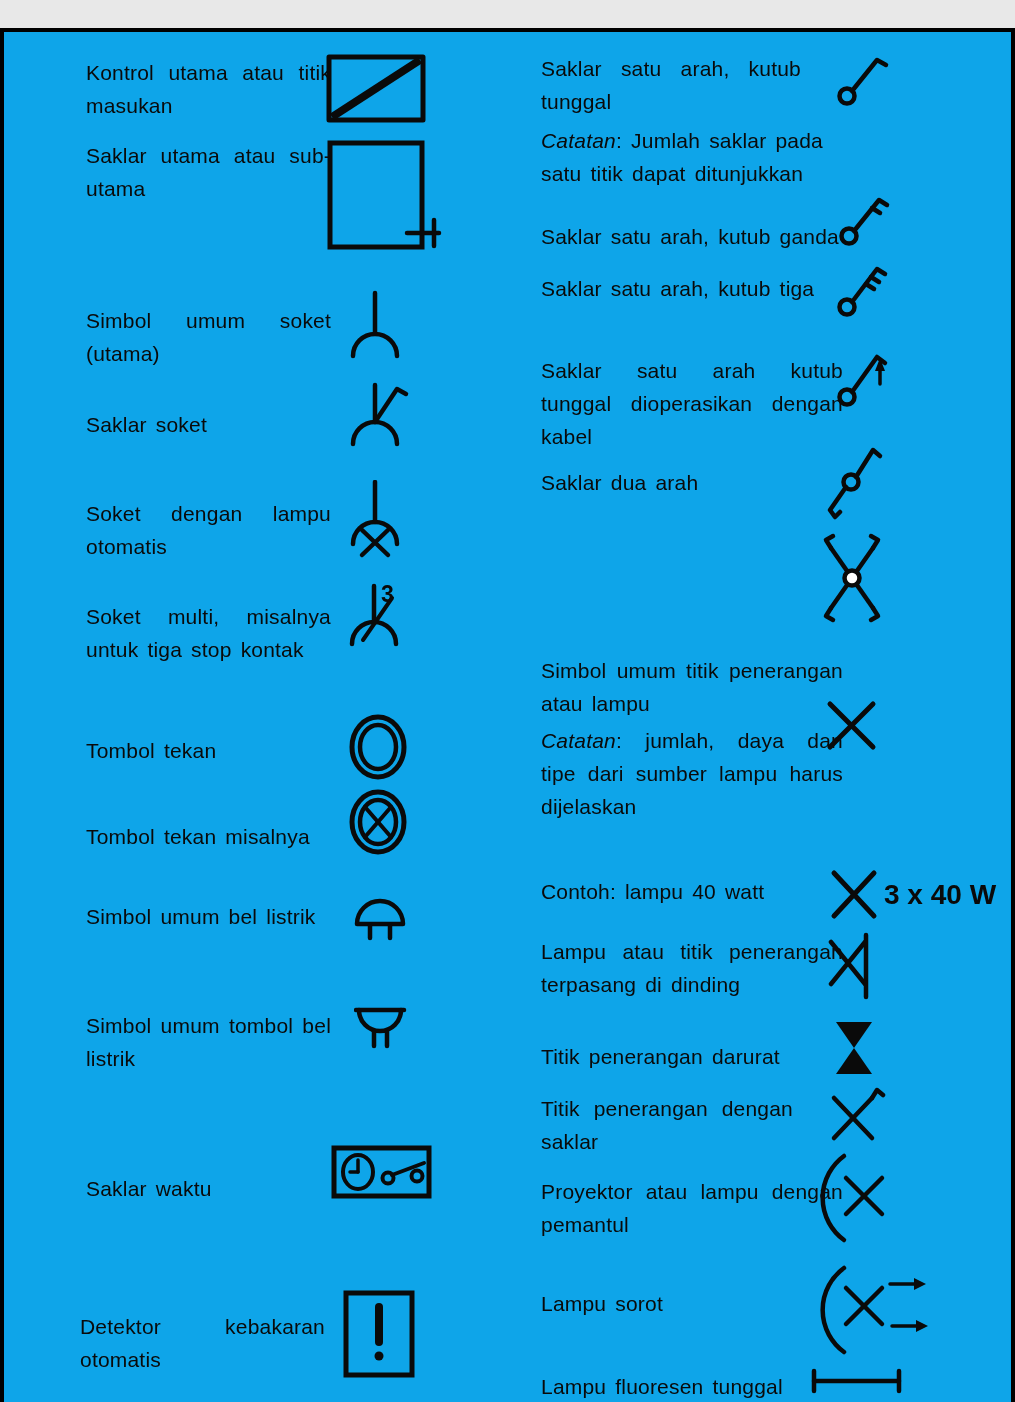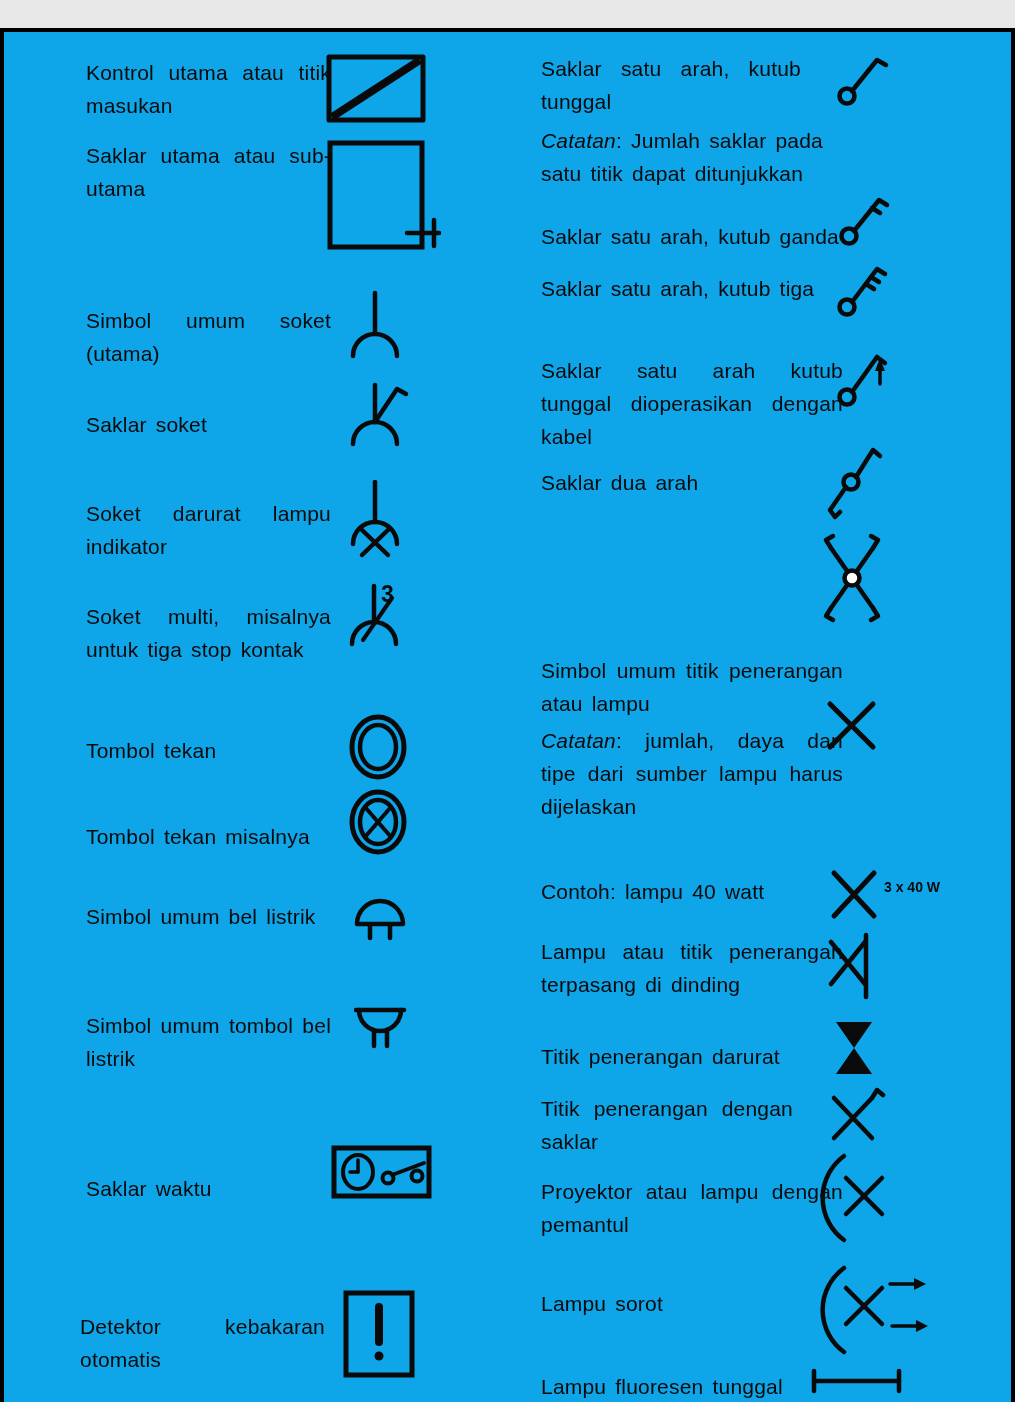--- a/index.html
+++ b/index.html
@@ -21,36 +21,36 @@
     text-align:justify;
     word-spacing:3px;
     letter-spacing:0.2px;
     color:#0a0a0a;
   }
   .one{white-space:nowrap;text-align:center;}
   .note i{font-style:italic;}
   .sym{position:absolute;}
   .ann{
     position:absolute;
-    font-size:14px;
+    font-size:28px;
     font-weight:bold;
     white-space:nowrap;
     color:#0a0a0a;
   }
 </style>
 </head>
 <body>
 
 <div class="page">
 
   <div class="lbl" style="left:82px;top:24px;width:245px">Kontrol utama atau titik masukan</div>
   <div class="lbl" style="left:82px;top:107px;width:245px">Saklar utama atau sub-utama</div>
   <div class="lbl" style="left:82px;top:272px;width:245px">Simbol umum soket (utama)</div>
   <div class="lbl one" style="left:82px;top:376px">Saklar soket</div>
-  <div class="lbl" style="left:82px;top:465px;width:245px">Soket darurat lampu indikator</div>
+  <div class="lbl" style="left:82px;top:465px;width:245px">Soket dengan lampu otomatis</div>
   <div class="lbl" style="left:82px;top:568px;width:245px">Soket multi, misalnya untuk tiga stop kontak</div>
   <div class="lbl one" style="left:82px;top:702px">Tombol tekan</div>
   <div class="lbl one" style="left:82px;top:788px">Tombol tekan misalnya</div>
   <div class="lbl one" style="left:82px;top:868px">Simbol umum bel listrik</div>
   <div class="lbl" style="left:82px;top:977px;width:245px">Simbol umum tombol bel listrik</div>
   <div class="lbl one" style="left:82px;top:1140px">Saklar waktu</div>
   <div class="lbl" style="left:76px;top:1278px;width:245px">Detektor kebakaran otomatis</div>
 
   <svg class="sym" style="left:322px;top:22px" width="100" height="70">
     <g stroke="#0a0a0a" fill="none" stroke-linejoin="round">

